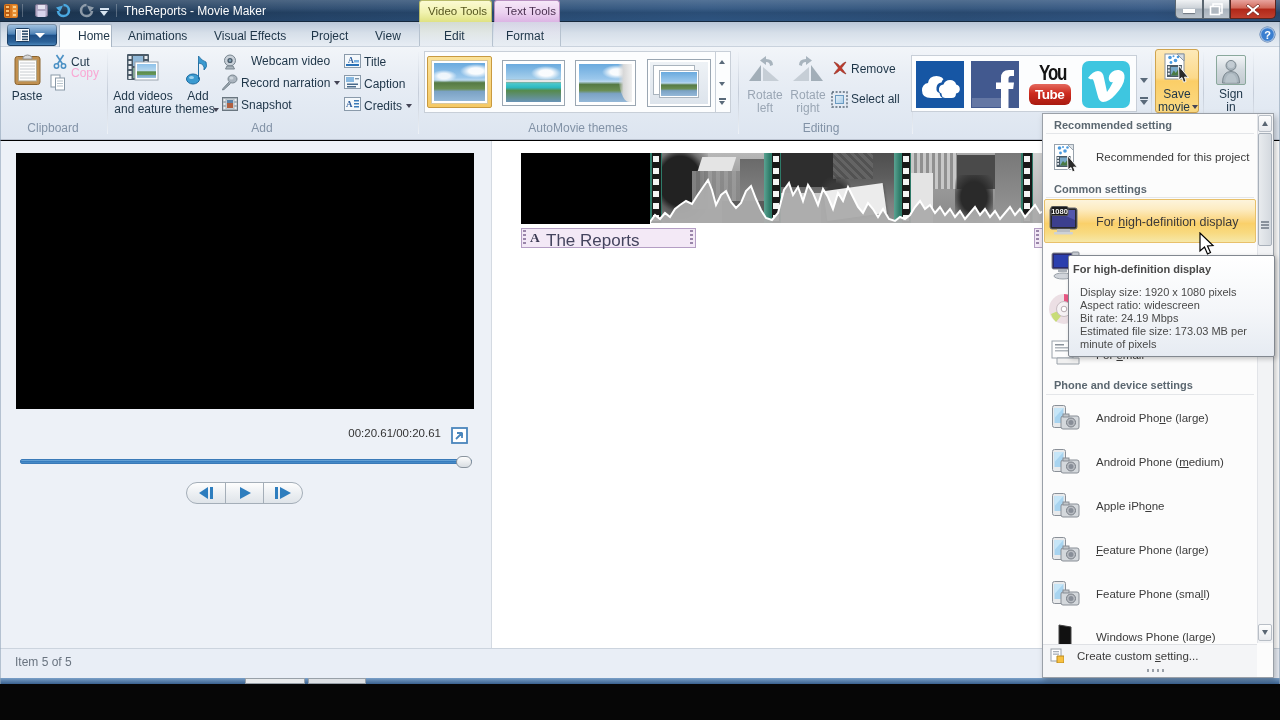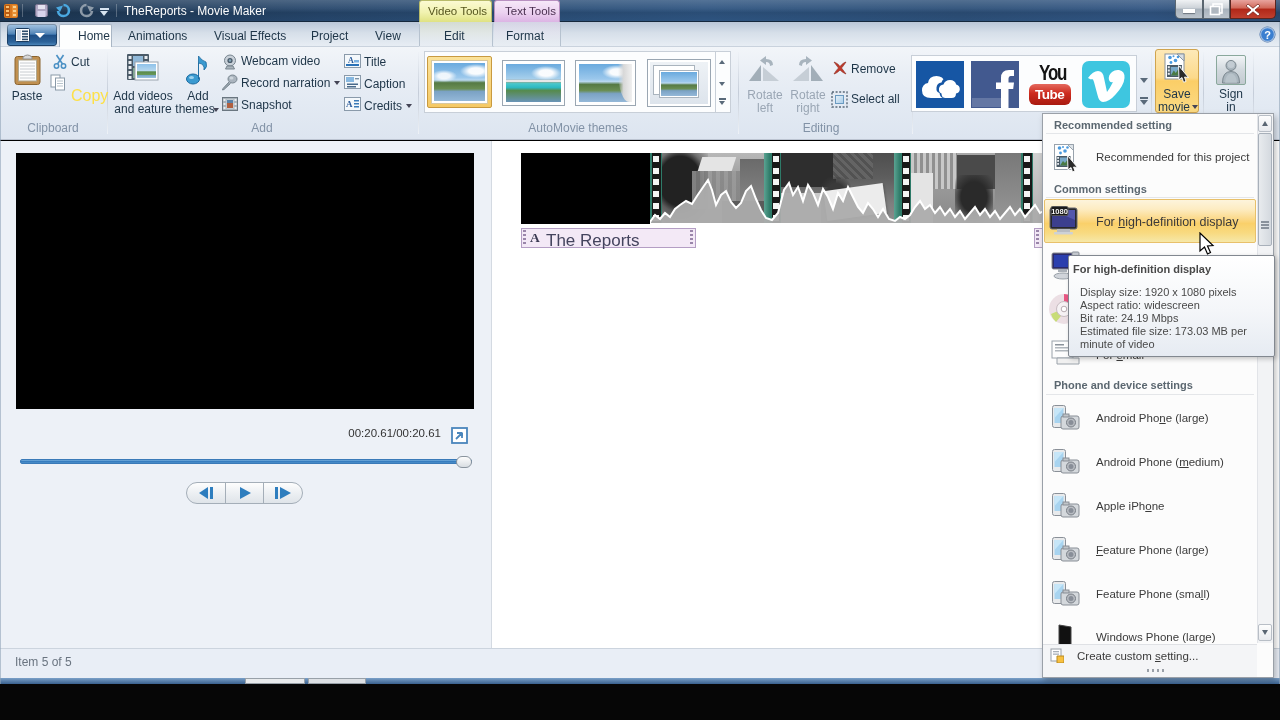--- a/index.html
+++ b/index.html
@@ -161,21 +161,21 @@
 
   <svg class="abs" style="left:50px;top:74px" width="17" height="17" viewBox="0 0 17 17">
     <rect x="1" y="1" width="9" height="12" fill="#fff" stroke="#8a9aa8"></rect>
     <rect x="5.5" y="4" width="9" height="12" fill="#fff" stroke="#8a9aa8"></rect>
     <g stroke="#b8c4cc" stroke-width="1">
         <line x1="7" y1="7" x2="13" y2="7"></line>
         <line x1="7" y1="9.5" x2="13" y2="9.5"></line>
         <line x1="7" y1="12" x2="13" y2="12"></line>
       </g>
   </svg>
-  <div class="txt" style="left:71px;top:87px;font-size:16px;color:#fde047;">Copy</div>
+  <div class="txt" style="left:71px;top:66px;font-size:12px;color:#f9a8d4;">Copy</div>
 
   <svg class="abs" style="left:126px;top:53px" width="33" height="32" viewBox="0 0 33 32">
     <rect x="1" y="1" width="22" height="26" rx="1" fill="#4a5a68"></rect>
     <g fill="#e8ecf0">
         <rect x="2.5" y="3" width="3" height="3"></rect>
         <rect x="2.5" y="8" width="3" height="3"></rect>
         <rect x="2.5" y="13" width="3" height="3"></rect>
         <rect x="2.5" y="18" width="3" height="3"></rect>
         <rect x="2.5" y="23" width="3" height="3"></rect>
         <rect x="18.5" y="3" width="3" height="3"></rect>
@@ -210,21 +210,21 @@
   <div class="txt" style="left:198px;top:89px;transform:translateX(-50%);font-size:12px;color:#1e3548;">Add</div>
   <div class="txt" style="left:195px;top:102px;transform:translateX(-50%);font-size:12px;color:#1e3548;">themes</div>
   <div class="abs" style="left:213px;top:108px;width:0;height:0;border-left:3.5px solid transparent;border-right:3.5px solid transparent;border-top:4px solid #445;"></div>
 
   <svg class="abs" style="left:222px;top:54px" width="16" height="16" viewBox="0 0 16 16">
     <circle cx="8" cy="6.5" r="5.5" fill="#c8d0d8" stroke="#78858f"></circle>
     <circle cx="8" cy="6.5" r="2.6" fill="#4a5a6a"></circle>
     <circle cx="8" cy="6.5" r="1.2" fill="#8ab"></circle>
     <path d="M5 12 L11 12 L12.5 15 L3.5 15 Z" fill="#aab4bc" stroke="#78858f"></path>
   </svg>
-  <div class="txt" style="left:241px;top:54px;font-size:12px;color:#1e3548;">Webcam video</div>
+  <div class="txt" style="left:251px;top:54px;font-size:12px;color:#1e3548;">Webcam video</div>
 
   <svg class="abs" style="left:221px;top:74px" width="17" height="17" viewBox="0 0 17 17">
     <ellipse cx="11.5" cy="5" rx="4.5" ry="4" fill="#aab4be" stroke="#78858f"></ellipse>
     <ellipse cx="10.5" cy="4" rx="2" ry="1.6" fill="#cdd5dc"></ellipse>
     <path d="M8 8 L2 14.5 L1.5 16 L3 15.5 L9.5 9.5" fill="#98a4ac" stroke="#78858f"></path>
   </svg>
   <div class="txt" style="left:241px;top:76px;font-size:12px;color:#1e3548;">Record narration</div>
   <div class="abs" style="left:334px;top:81px;width:0;height:0;border-left:3.5px solid transparent;border-right:3.5px solid transparent;border-top:4px solid #445;"></div>
 
   <svg class="abs" style="left:222px;top:96px" width="16" height="16" viewBox="0 0 16 16">
@@ -627,19 +627,19 @@
   </svg>
   <div class="txt" style="left:1077px;top:650px;font-size:11.5px;color:#3b3b3b;">Create custom <u class="ak">s</u>etting...</div>
   <div class="abs" style="left:1147px;top:669px;width:20px;height:3px;background:repeating-linear-gradient(to right,#9aa0a8 0 2px,rgba(0,0,0,0) 2px 5px);"></div>
 
   <div class="abs" style="left:1068px;top:255px;width:207px;height:102px;background:linear-gradient(to bottom,#ffffff 0%,#f4f6f9 55%,#e6ebf2 100%);border:1px solid #828890;border-radius:2px;box-shadow:2px 2px 5px rgba(0,0,0,0.22);"></div>
   <div class="txt" style="left:1073px;top:263px;font-size:11px;font-weight:bold;color:#494949;">For high-definition display</div>
   <div class="txt" style="left:1080px;top:286px;font-size:11px;color:#494949;">Display size: 1920 x 1080 pixels</div>
   <div class="txt" style="left:1080px;top:299px;font-size:11px;color:#494949;">Aspect ratio: widescreen</div>
   <div class="txt" style="left:1080px;top:312px;font-size:11px;color:#494949;">Bit rate: 24.19 Mbps</div>
   <div class="txt" style="left:1080px;top:325px;font-size:11px;color:#494949;">Estimated file size: 173.03 MB per</div>
-  <div class="txt" style="left:1080px;top:338px;font-size:11px;color:#494949;">minute of video</div>
+  <div class="txt" style="left:1080px;top:338px;font-size:11px;color:#494949;">minute of pixels</div>
 
   <svg class="abs" style="left:1195px;top:232px" width="20" height="26" viewBox="0 0 20 26">
     <path d="M5 1 L5 19 L9.5 15 L12.5 22 L15.5 20.5 L12.5 14 L18 13.5 Z" fill="#fff" stroke="#000" stroke-width="1.2"></path>
   </svg>
 
 </div>
 
 </body></html>

